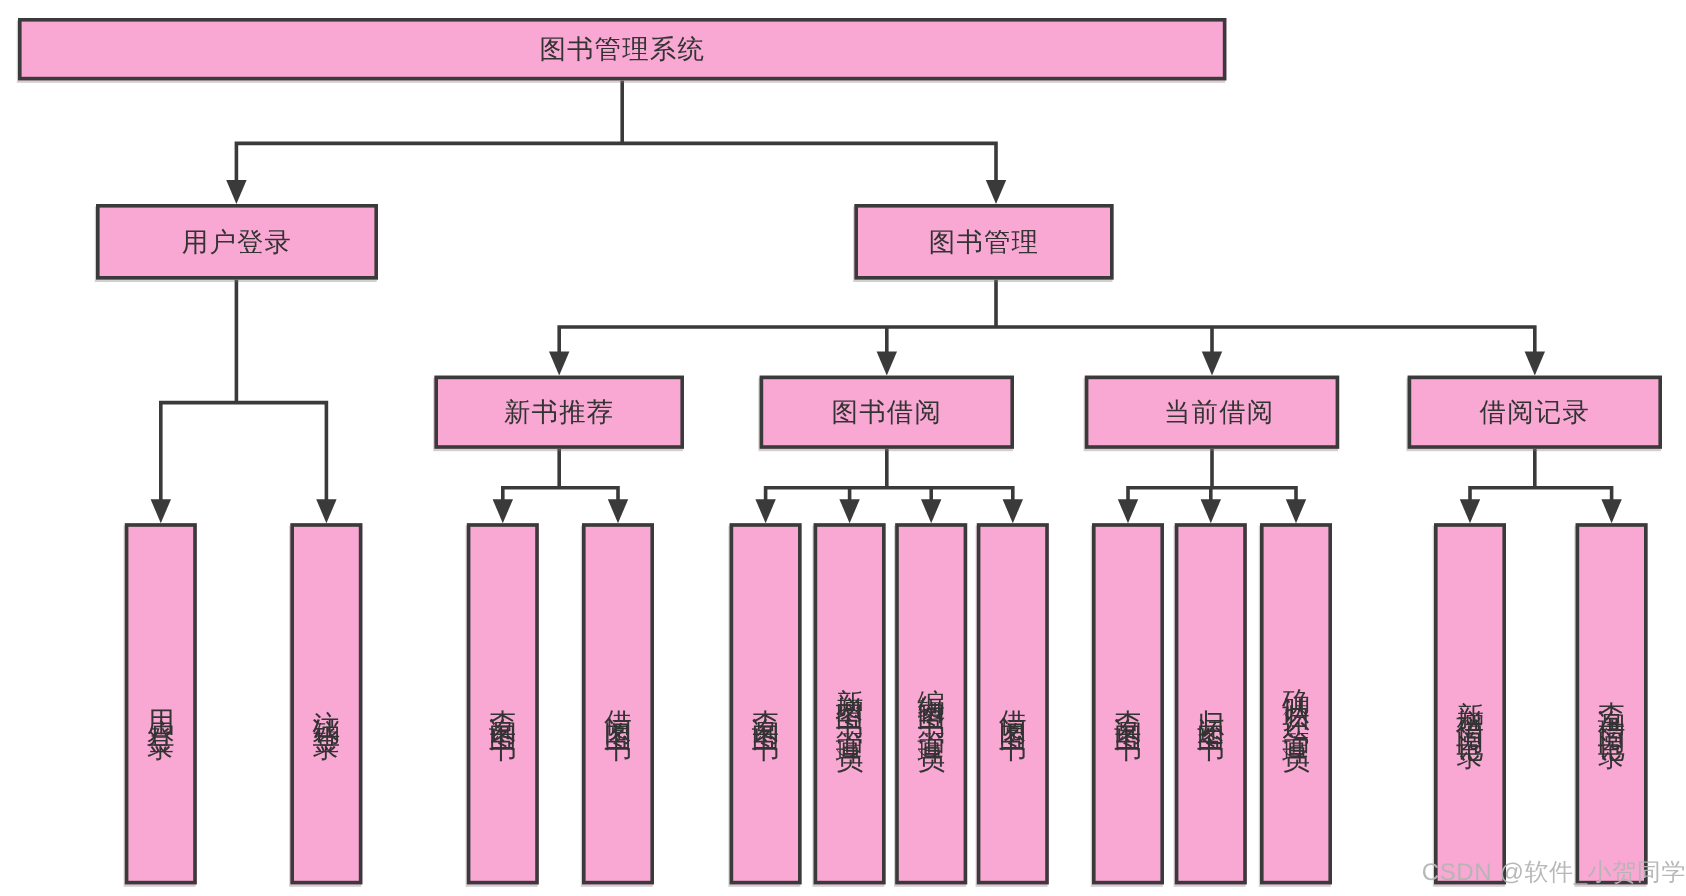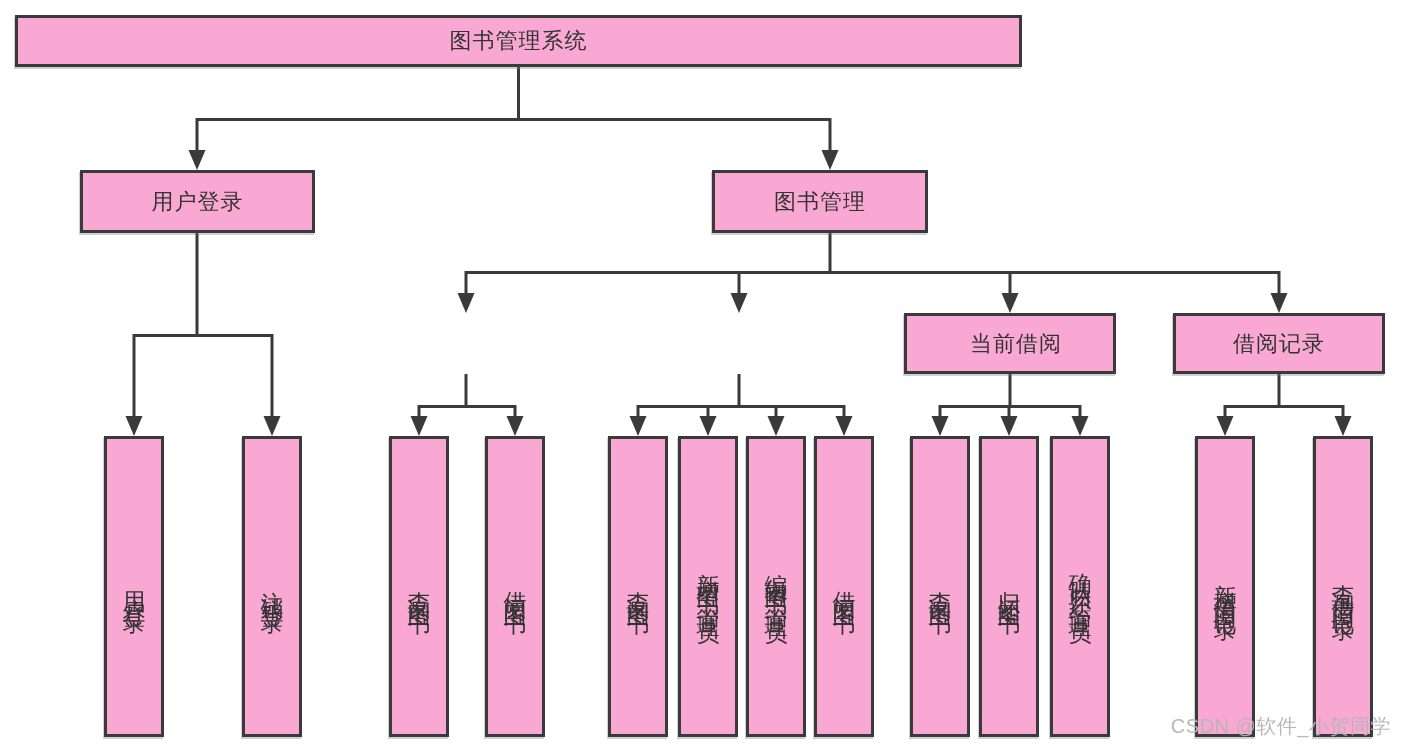--- a/index.html
+++ b/index.html
@@ -61,21 +61,21 @@
     text-orientation: mixed;
     font-size: 23px;
     letter-spacing: 7px;
     line-height: 1;
     color: var(--text);
     white-space: nowrap;
   }
 
   .watermark {
     position: absolute;
-    right: 14px;
+    right: 0;
     bottom: 7px;
     font-size: 20px;
     color: var(--watermark);
     opacity: 0.95;
     z-index: 5;
     letter-spacing: 0.5px;
   }
 </style>
 </head>
 <body>
@@ -136,20 +136,26 @@
     <span>图书管理系统</span>
   </div>
 
   <div class="node h" style="left:80px; top:170px; width:235px; height:63px;">
     <span>用户登录</span>
   </div>
   <div class="node h" style="left:712px; top:170px; width:216px; height:63px;">
     <span>图书管理</span>
   </div>
 
+  <div class="node h" style="left:362px; top:313px; width:208px; height:61px;">
+    <span>新书推荐</span>
+  </div>
+  <div class="node h" style="left:633px; top:313px; width:212px; height:61px;">
+    <span>图书借阅</span>
+  </div>
   <div class="node h" style="left:904px; top:313px; width:212px; height:61px;padding-left:12px;">
     <span>当前借阅</span>
   </div>
   <div class="node h" style="left:1173px; top:313px; width:212px; height:61px;">
     <span>借阅记录</span>
   </div>
 
   <div class="node leaf" style="left:104px;">
     <span class="vtext">用户登录</span>
   </div>

